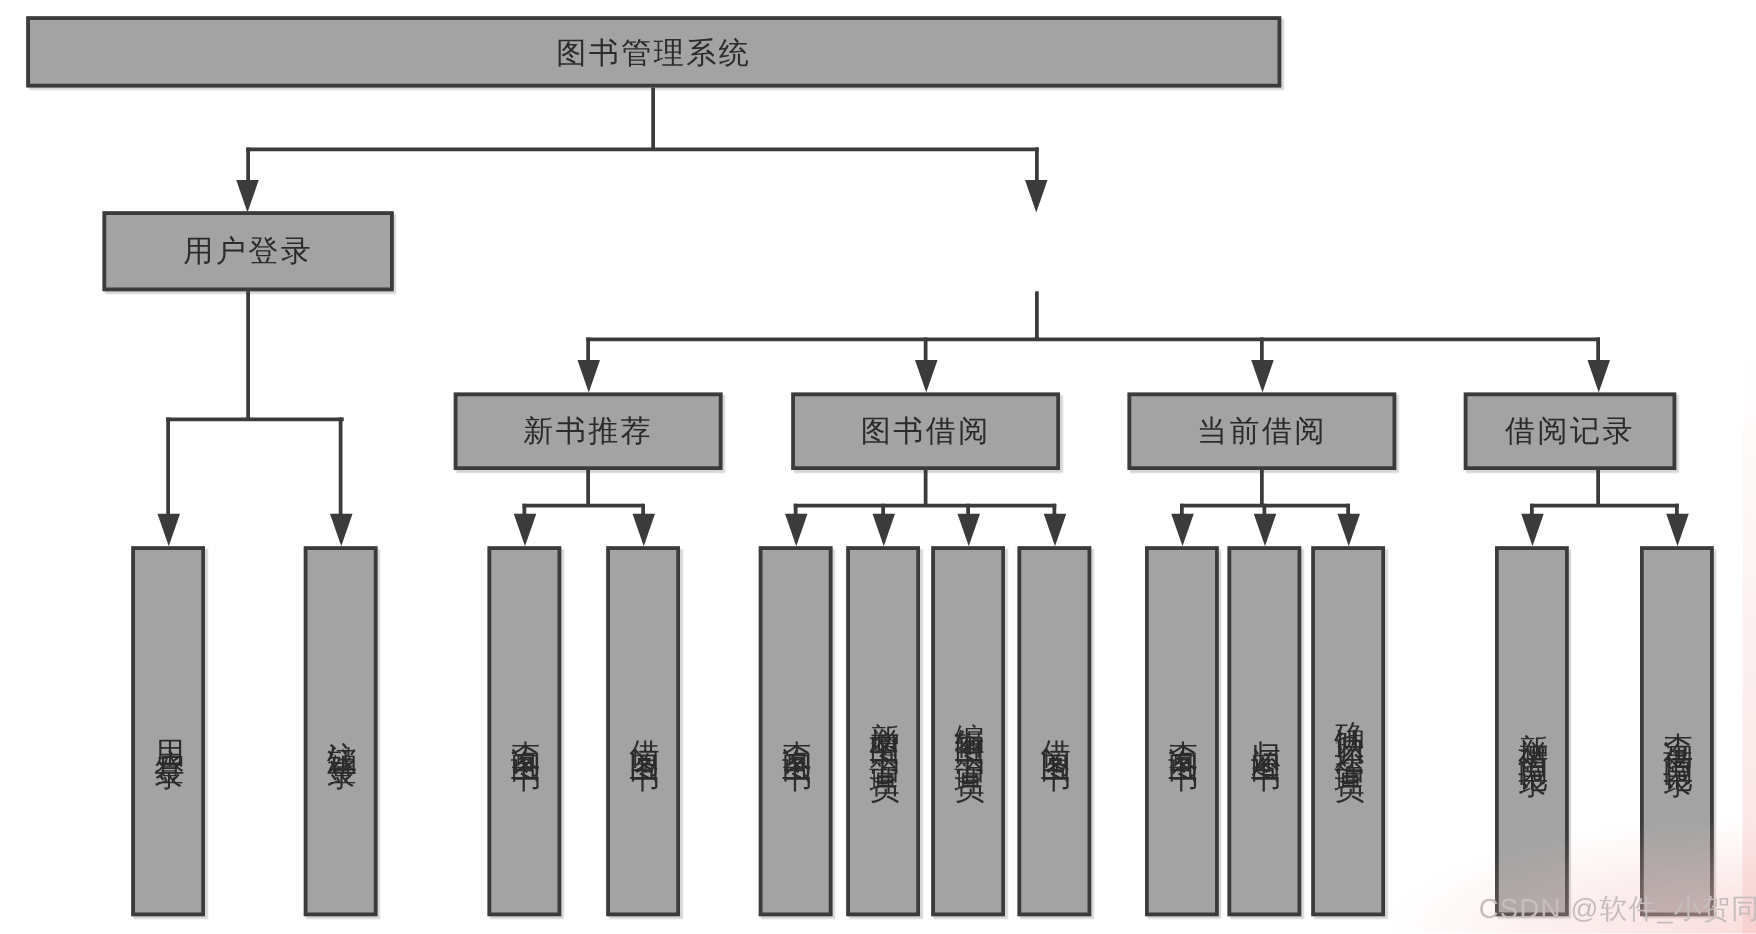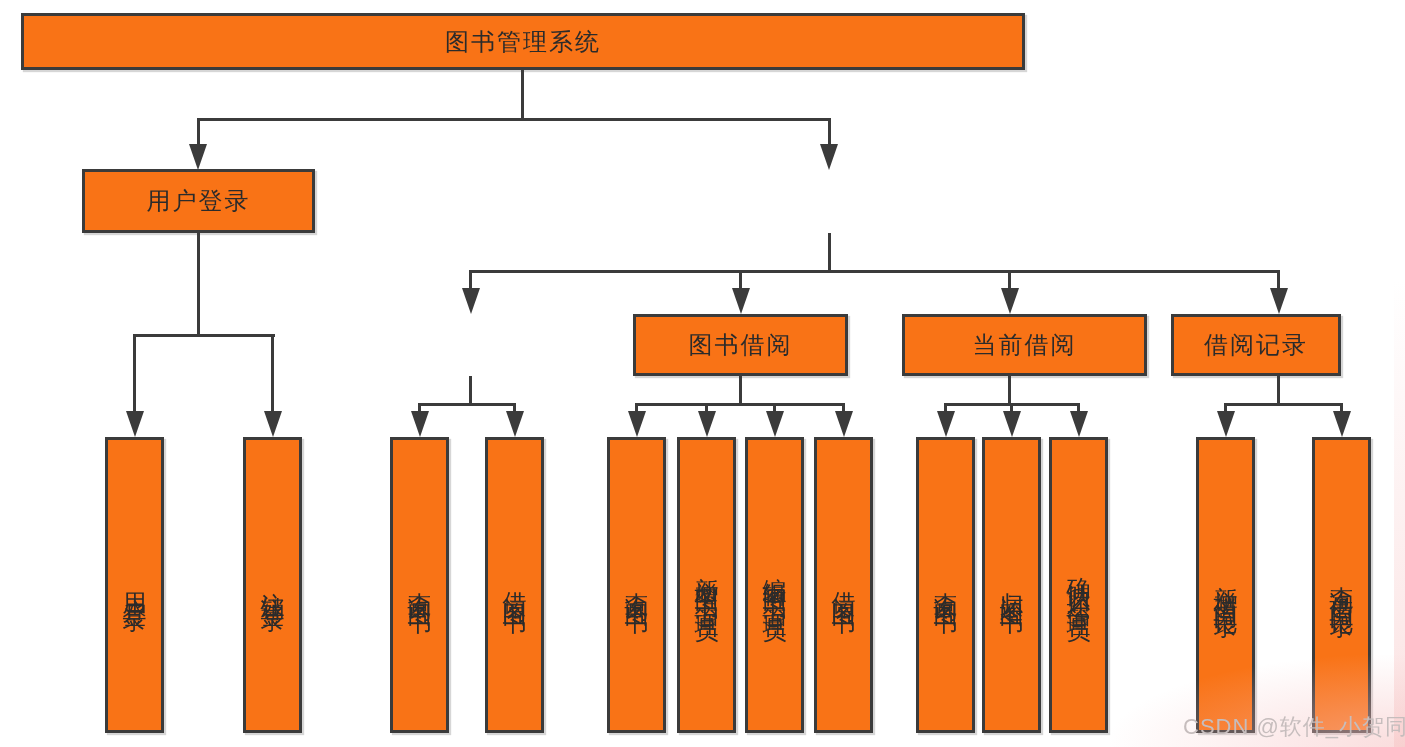--- a/index.html
+++ b/index.html
@@ -1,21 +1,21 @@
 <!DOCTYPE html>
 <html><head>
 <meta charset="utf-8">
 <style>
   html,body{margin:0;padding:0;background:#ffffff;}
   .canvas{
     position:relative;width:1405px;height:747px;background:#ffffff;
     font-family:"Liberation Sans","DejaVu Sans",sans-serif;overflow:hidden;
   }
   .box{
-    position:absolute;box-sizing:border-box;background:#f97316;
+    position:absolute;box-sizing:border-box;background:#a3a3a3;
     border:3px solid #3b3b3b;display:flex;align-items:center;justify-content:center;
     color:#2b2b2b;box-shadow:2px 2px 1px rgba(70,70,70,0.22);
   }
   .hlabel{font-size:24px;letter-spacing:2px;white-space:nowrap;}
   .vlabel{
     writing-mode:vertical-rl;text-orientation:mixed;
     font-size:24px;letter-spacing:6px;line-height:1;white-space:nowrap;
   }
   .hline{position:absolute;height:3px;background:#3b3b3b;}
   .vline{position:absolute;width:3px;background:#3b3b3b;}
@@ -70,24 +70,27 @@
   <div class="hline" style="left:469px;top:270px;width:811px;"></div>
   <div class="vline" style="left:469px;top:270px;height:19px;"></div>
   <div class="arrow" style="left:462px;top:288px;"></div>
   <div class="vline" style="left:739px;top:270px;height:19px;"></div>
   <div class="arrow" style="left:732px;top:288px;"></div>
   <div class="vline" style="left:1008px;top:270px;height:19px;"></div>
   <div class="arrow" style="left:1001px;top:288px;"></div>
   <div class="vline" style="left:1277px;top:270px;height:19px;"></div>
   <div class="arrow" style="left:1270px;top:288px;"></div>
 
+  <div class="box" style="left:363px;top:314px;width:215px;height:62px;">
+    <span class="hlabel">新书推荐</span>
+  </div>
   <div class="box" style="left:633px;top:314px;width:215px;height:62px;align-items:center;">
     <span class="hlabel">图书借阅</span>
   </div>
-  <div class="box" style="left:902px;top:314px;width:245px;height:62px;">
+  <div class="box" style="left:902px;top:314px;width:215px;height:62px;">
     <span class="hlabel">当前借阅</span>
   </div>
   <div class="box" style="left:1171px;top:314px;width:170px;height:62px;">
     <span class="hlabel">借阅记录</span>
   </div>
 
   <div class="vline" style="left:469px;top:376px;height:29px;"></div>
   <div class="hline" style="left:418px;top:403px;width:97px;"></div>
   <div class="vline" style="left:418px;top:403px;height:10px;"></div>
   <div class="arrow" style="left:411px;top:411px;"></div>

